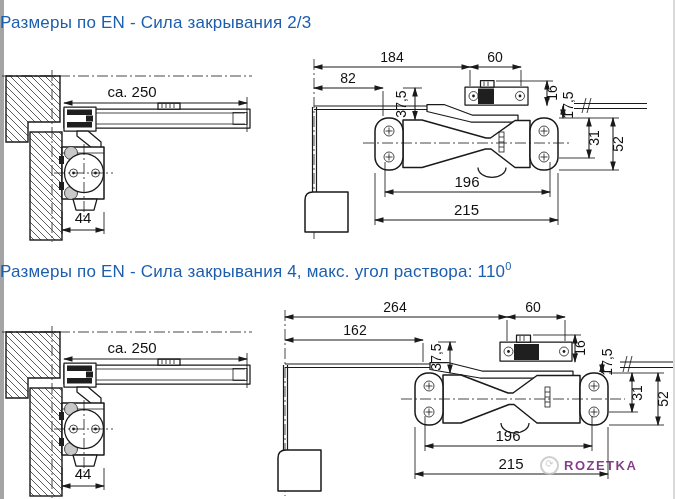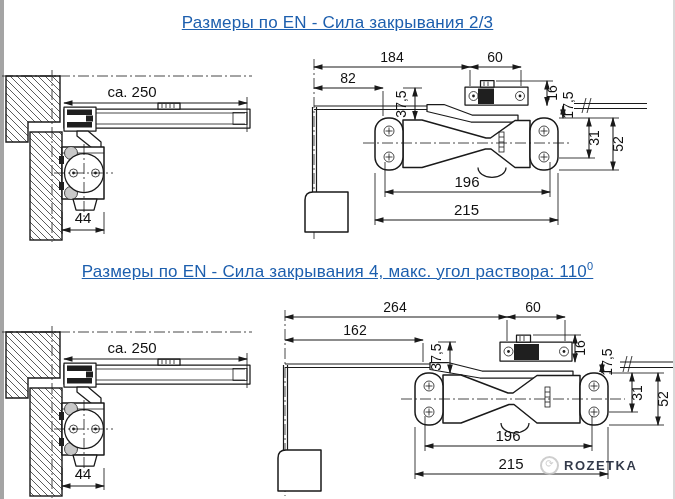--- a/index.html
+++ b/index.html
@@ -1,40 +1,40 @@
 <!DOCTYPE html>
 <html><head>
 <meta charset="utf-8">
 <style>
   html,body { margin:0; padding:0; }
   body { font-family:"Liberation Sans", sans-serif; }
   #stage { position:relative; width:675px; height:499px; background:#ffffff; overflow:hidden; }
   .edge-strip-left  { position:absolute; left:0; top:0; width:4px; height:499px; }
   .edge-strip-right { position:absolute; right:0; top:0; width:2px; height:499px; }
-  .sec-title { position:absolute; left:0; width:675px; text-align:center;
-               font-size:17px; font-weight:400; letter-spacing:0.2px;text-decoration:underline; }
+  .sec-title { position:absolute; left:0; width:675px; 
+               font-size:17px; font-weight:400; letter-spacing:0.2px; }
   .sec-title .sup { font-size:11px; vertical-align:super; }
   .drawing { position:absolute; }
   svg text { font-family:"Liberation Sans", sans-serif; font-size:14px; fill:#111; text-anchor:middle; }
   svg text.big { font-size:15px; }
   .d  { stroke:#1a1a1a; stroke-width:1.05; fill:none; marker-start:url(#arr); marker-end:url(#arr); }
   .e  { stroke:#1a1a1a; stroke-width:0.85; fill:none; }
   .o  { fill:#ffffff; stroke:#1a1a1a; stroke-width:1.25; stroke-linejoin:round; }
   .o1 { fill:none; stroke:#1a1a1a; stroke-width:1.2; }
   .o2 { fill:#ffffff; stroke:#1a1a1a; stroke-width:1.5; stroke-linejoin:round; }
   .t  { stroke:#1a1a1a; stroke-width:0.8; fill:none; }
   .dk { fill:#1f1f1f; stroke:none; }
   .kn { fill:#c9c9c9; stroke:#333; stroke-width:0.9; }
   .cl { stroke:#1a1a1a; stroke-width:0.8; stroke-dasharray:11 3 2 3; fill:none; }
   .hatched { fill:url(#hatch); stroke:#1a1a1a; stroke-width:1.4; }
   .watermark { position:absolute; left:540px; top:456px; display:flex; align-items:center; gap:5px;
                opacity:0.85; }
   .watermark .wm-icon { width:15px; height:15px; border:2px solid #c6c6c6; border-radius:50%;
                color:#c6c6c6; font-size:10px; line-height:11px; text-align:center; }
-  .watermark .wm-text { color:#0f172a; font-size:13px; font-weight:700; letter-spacing:1.5px; }
+  .watermark .wm-text { color:#701a75; font-size:13px; font-weight:700; letter-spacing:1.5px; }
 </style>
 </head>
 <body>
 
 <div id="stage">
 
   <svg width="0" height="0" style="position:absolute">
     <defs>
       <marker id="arr" viewBox="0 0 10 6" refX="9" refY="3" markerWidth="9" markerHeight="5.4" orient="auto-start-reverse">
         <path d="M0,0 L10,3 L0,6 Z" fill="#1a1a1a"></path>

